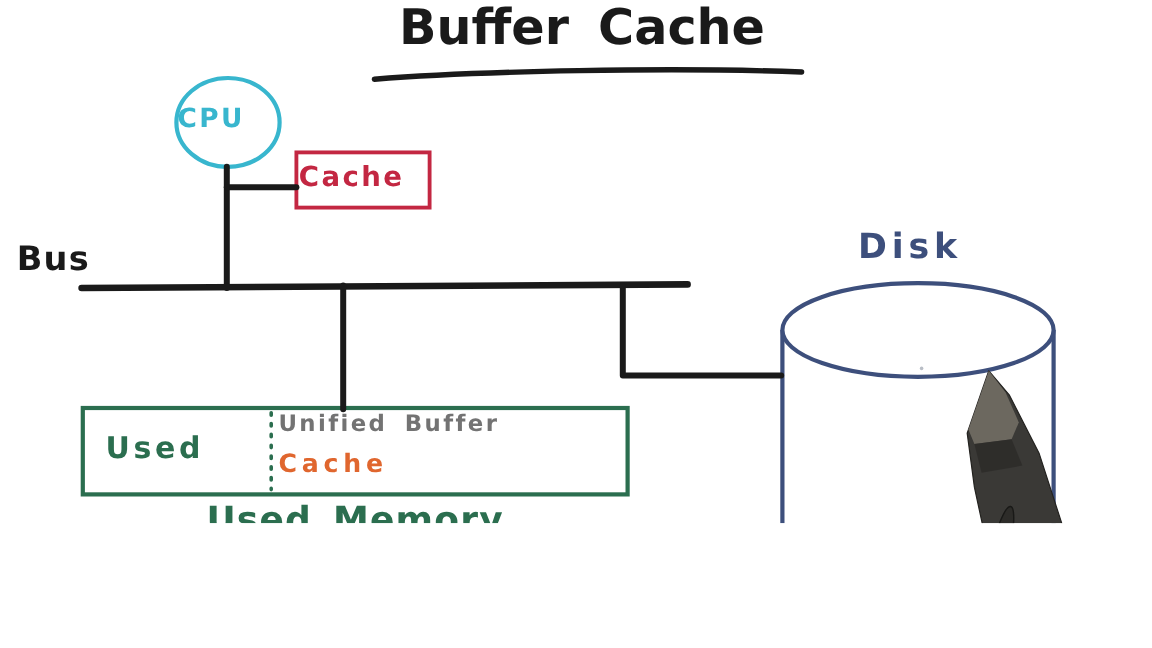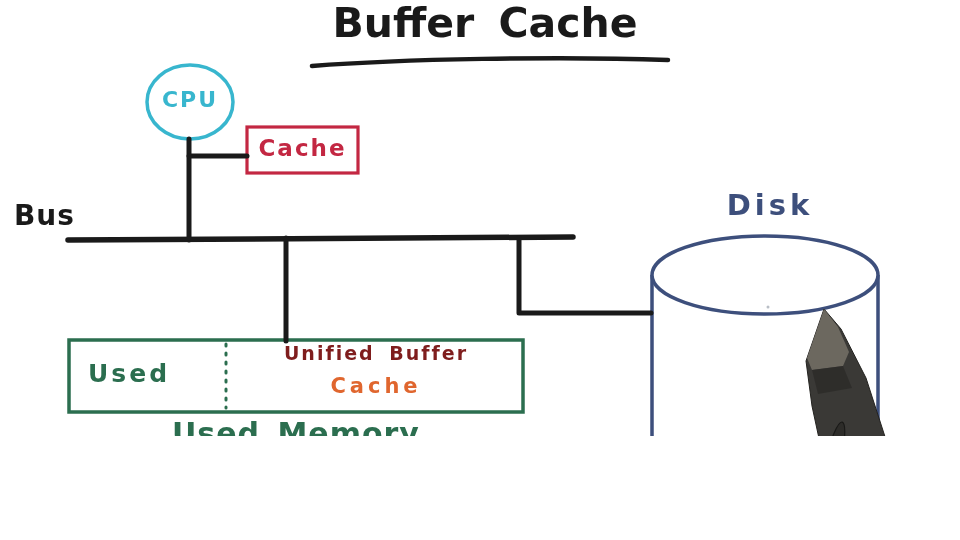--- a/index.html
+++ b/index.html
@@ -2,21 +2,21 @@
 <html><head>
 <meta charset="utf-8">
 <style>
   html,body{margin:0;padding:0;background:#fff;}
   .stage{
     position:relative;width:960px;height:436px;background:#ffffff;
     overflow:hidden;font-family:"DejaVu Sans",sans-serif;
   }
   .stage svg{position:absolute;left:0;top:0;}
   .lbl{position:absolute;font-weight:bold;white-space:nowrap;line-height:1.05;}
-  .lbl.center{text-align:center;white-space:normal;}
+  .lbl.center{white-space:normal;}
   .title{left:300px;top:2px;width:370px;text-align:center;font-size:41px;letter-spacing:0px;word-spacing:10px;}
   .bus{left:14px;top:201px;font-size:28px;letter-spacing:1px;}
   .cpu{left:148px;top:88px;width:84px;font-size:22px;letter-spacing:2px;}
   .cache{left:249px;top:136px;width:107px;font-size:23px;letter-spacing:2px;}
   .disk{left:715px;top:190px;width:110px;font-size:29px;letter-spacing:4px;}
   .used{left:88px;top:361px;font-size:25px;letter-spacing:3px;}
   .ubc1{left:232px;top:344px;width:288px;font-size:19px;letter-spacing:2px;word-spacing:6px;}
   .ubc2{left:232px;top:375px;width:288px;font-size:21px;letter-spacing:4px;}
   .mainmem{left:172px;top:418px;font-size:30px;letter-spacing:1px;word-spacing:6px;}
 </style>
@@ -67,19 +67,19 @@
   <div class="lbl bus" style="color: rgb(26, 26, 26);">Bus</div>
 
   <div class="lbl cpu center" style="color: rgb(56, 182, 206);">CPU</div>
 
   <div class="lbl cache center" style="color: rgb(195, 39, 66);">Cache</div>
 
   <div class="lbl used" style="color: rgb(43, 110, 79);">Used</div>
 
   <div class="lbl disk center" style="color: rgb(61, 79, 124);">Disk</div>
 
-  <div class="lbl ubc1 center" style="color: #7f1d1d;">Unified Buffer</div>
+  <div class="lbl ubc1 center" style="color: #737373;">Unified Buffer</div>
 
   <div class="lbl ubc2 center" style="color: rgb(224, 102, 46);">Cache</div>
 
   <div class="lbl mainmem" style="color: rgb(43, 110, 79);">Used Memory</div>
 
 </div>
 
 </body></html>

